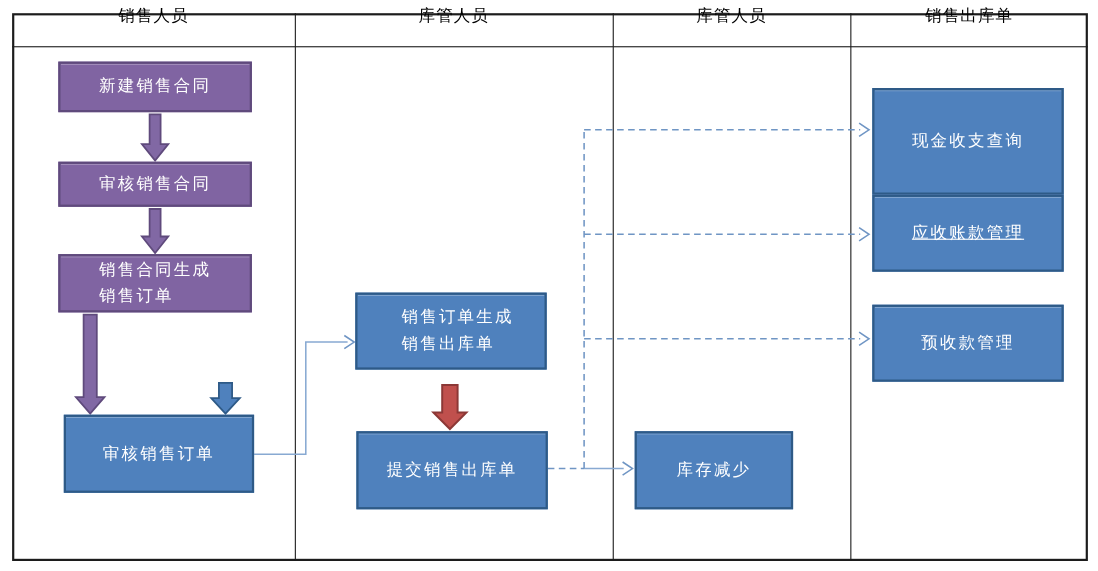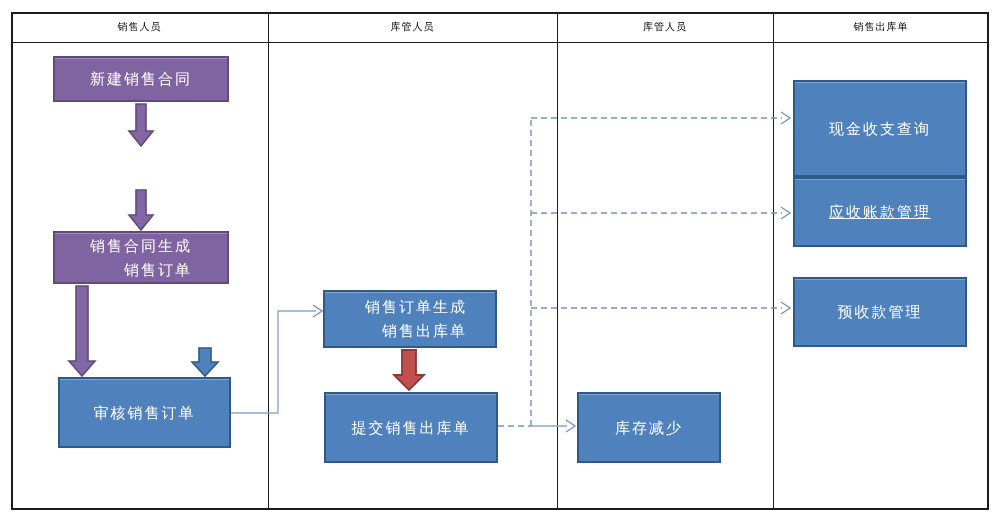--- a/index.html
+++ b/index.html
@@ -12,51 +12,51 @@
   .frame {
     position:absolute; left:11px; top:12px; width:978px; height:498px;
     border:2px solid #1c1c1c; box-sizing:border-box; background:transparent;
   }
   .header-sep { position:absolute; left:11px; top:42px; width:978px; height:0; border-top:1px solid #1c1c1c; }
   .lane-line { position:absolute; top:12px; height:498px; width:0; border-left:1px solid #1c1c1c; }
   .lane-line.l1 { left:268px; }
   .lane-line.l2 { left:557px; }
   .lane-line.l3 { left:773px; }
   .lane-title {
-    position:absolute; top:12px; height:30px; line-height:30px;
-    text-align:center; font-size:10px; color:#000; letter-spacing:1px;
+    position:absolute; top:0; height:30px; line-height:30px;
+    text-align:center; font-size:15px; color:#000; letter-spacing:1px;
   }
   .lt0 { left:11px;  width:257px; }
   .lt1 { left:268px; width:289px; }
   .lt2 { left:557px; width:216px; }
   .lt3 { left:773px; width:216px; }
 
   
   .node {
     position:absolute; box-sizing:border-box;
     display:flex; align-items:center; justify-content:center;
-    text-align:right; color:#fff; font-size:15px; line-height:24px;
+    text-align:left; color:#fff; font-size:15px; line-height:24px;
     letter-spacing:2px; white-space:pre-line;
   }
   .node.blue {
     background:var(--blue-fill,#4f81bd);
     border:2px solid var(--blue-border,#2e5a87);
     box-shadow: inset 0 1px 0 rgba(255,255,255,.28);
   }
   .node.purple {
     background:var(--purple-fill,#8064a2);
     border:2px solid var(--purple-border,#5f4a7c);
     box-shadow: inset 0 1px 0 rgba(255,255,255,.25);
   }
   .n1  { left:53px;  top:56px;  width:176px; height:46px; }
   .n2  { left:53px;  top:147px; width:176px; height:41px; }
   .n3  { left:53px;  top:231px; width:176px; height:53px; }
   .n4  { left:123px; top:298px; width:140px; height:48px; }
   .n5  { left:58px;  top:377px; width:173px; height:71px; }
-  .n6  { left:323px; top:290px; width:174px; height:58px;padding-left:12px; }
+  .n6  { left:323px; top:266px; width:174px; height:70px;padding-left:12px; }
   .n7  { left:324px; top:392px; width:174px; height:71px; }
   .n8  { left:577px; top:392px; width:144px; height:71px; }
   .n9  { left:793px; top:80px;  width:174px; height:97px; }
   .n10 { left:793px; top:177px; width:174px; height:70px;text-decoration:underline; }
   .n11 { left:793px; top:277px; width:174px; height:70px; }
 
   
   svg.wires { position:absolute; left:0; top:0; pointer-events:none; }
   .arr-purple { fill:var(--purple-arrow,#8168a4); stroke:var(--purple-border,#5f4a7c); stroke-width:1.6; }
   .arr-blue   { fill:var(--blue-fill,#4f81bd);   stroke:var(--blue-border,#2e5a87);   stroke-width:1.6; }
@@ -101,20 +101,21 @@
     <path class="wire-dashed" d="M531,426 L531,118"></path>
     <path class="wire-dashed" d="M531,118 L782,118"></path>
     <path class="wire-head" d="M781,112 L790,118 L781,124"></path>
     <path class="wire-dashed" d="M531,213 L782,213"></path>
     <path class="wire-head" d="M781,207 L790,213 L781,219"></path>
     <path class="wire-dashed" d="M531,308 L782,308"></path>
     <path class="wire-head" d="M781,302 L790,308 L781,314"></path>
   </svg>
 
   <div class="node purple n1">新建销售合同</div>
+  <div class="node purple n2">审核销售合同</div>
   <div class="node purple n3">销售合同生成
 销售订单</div>
   <div class="node blue n5">审核销售订单</div>
   <div class="node blue n6">销售订单生成
 销售出库单</div>
   <div class="node blue n7">提交销售出库单</div>
   <div class="node blue n8">库存减少</div>
   <div class="node blue n9">现金收支查询</div>
   <div class="node blue n10">应收账款管理</div>
   <div class="node blue n11">预收款管理</div>

